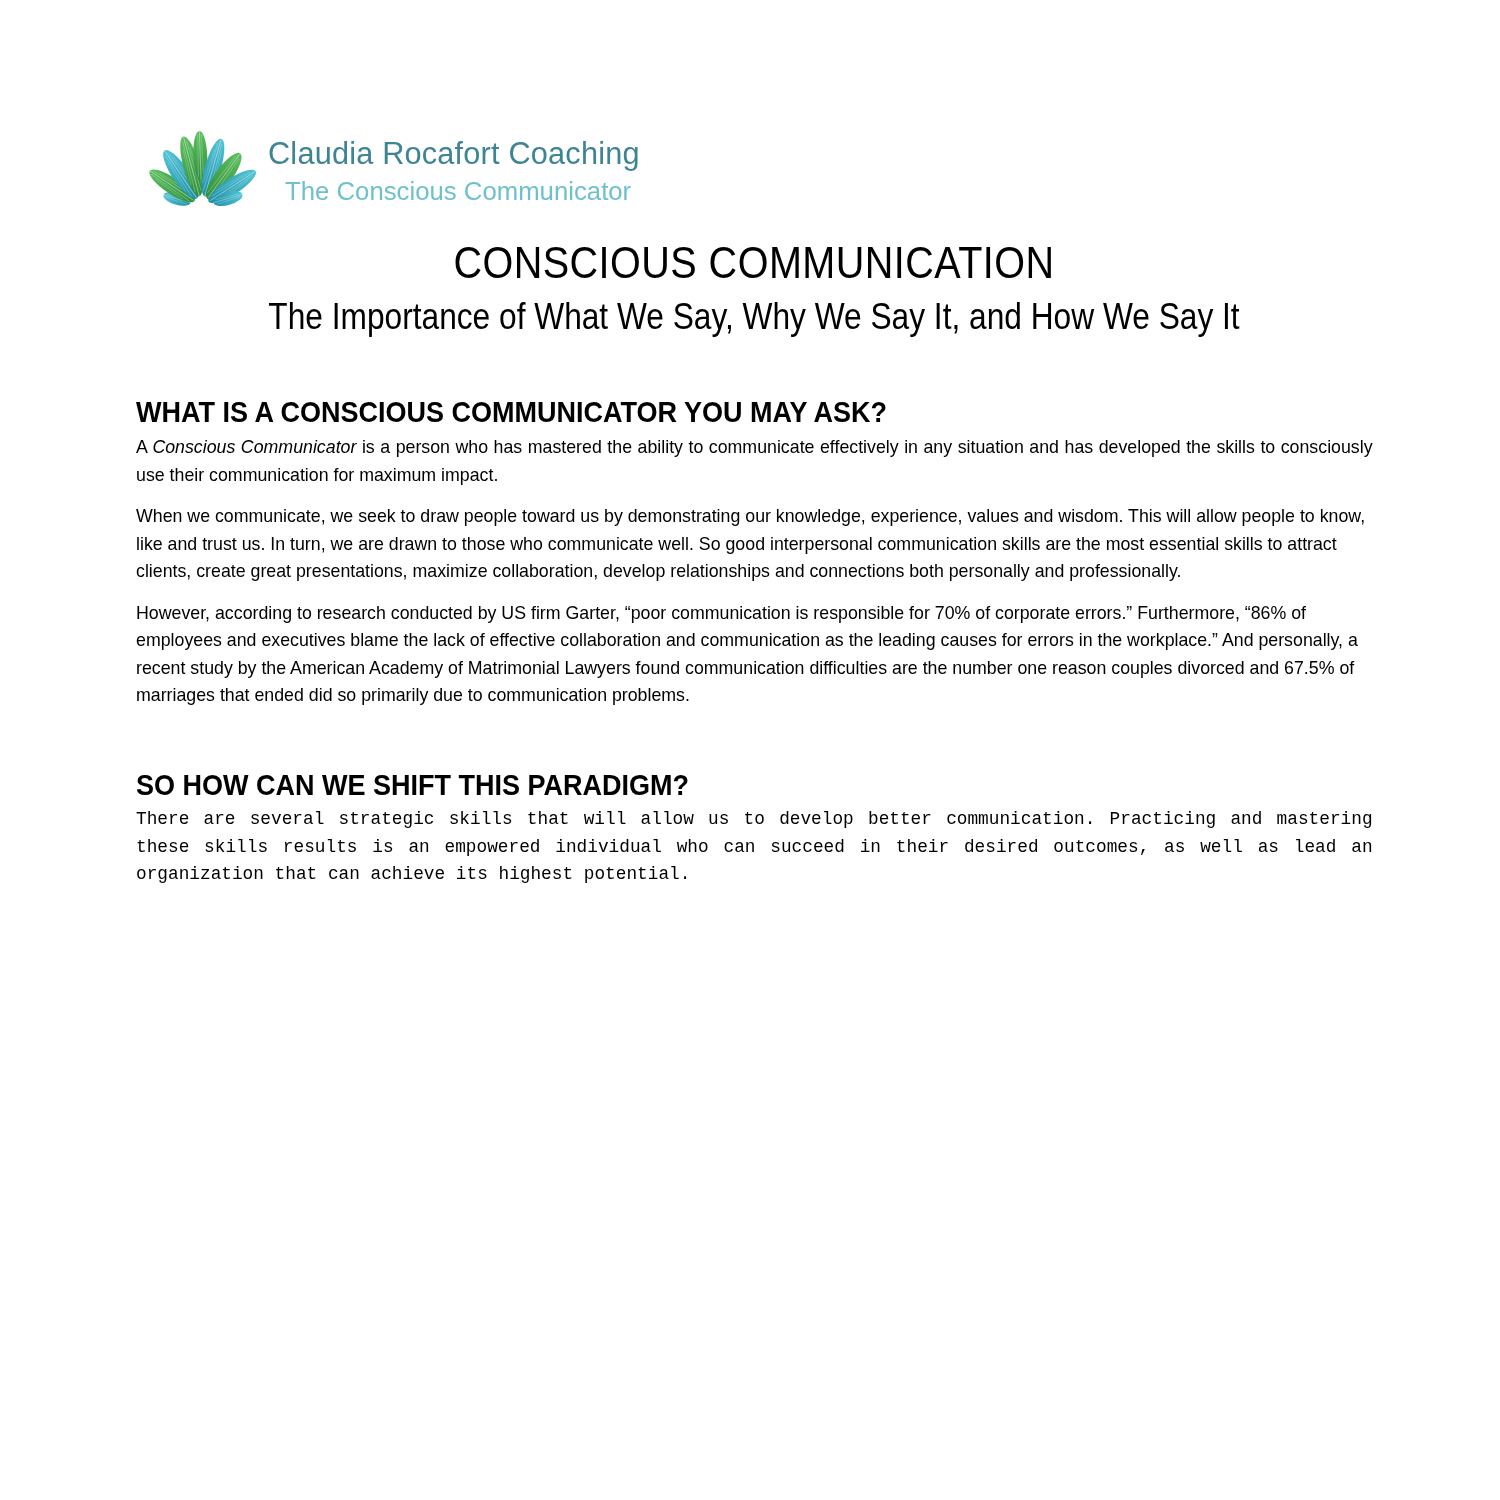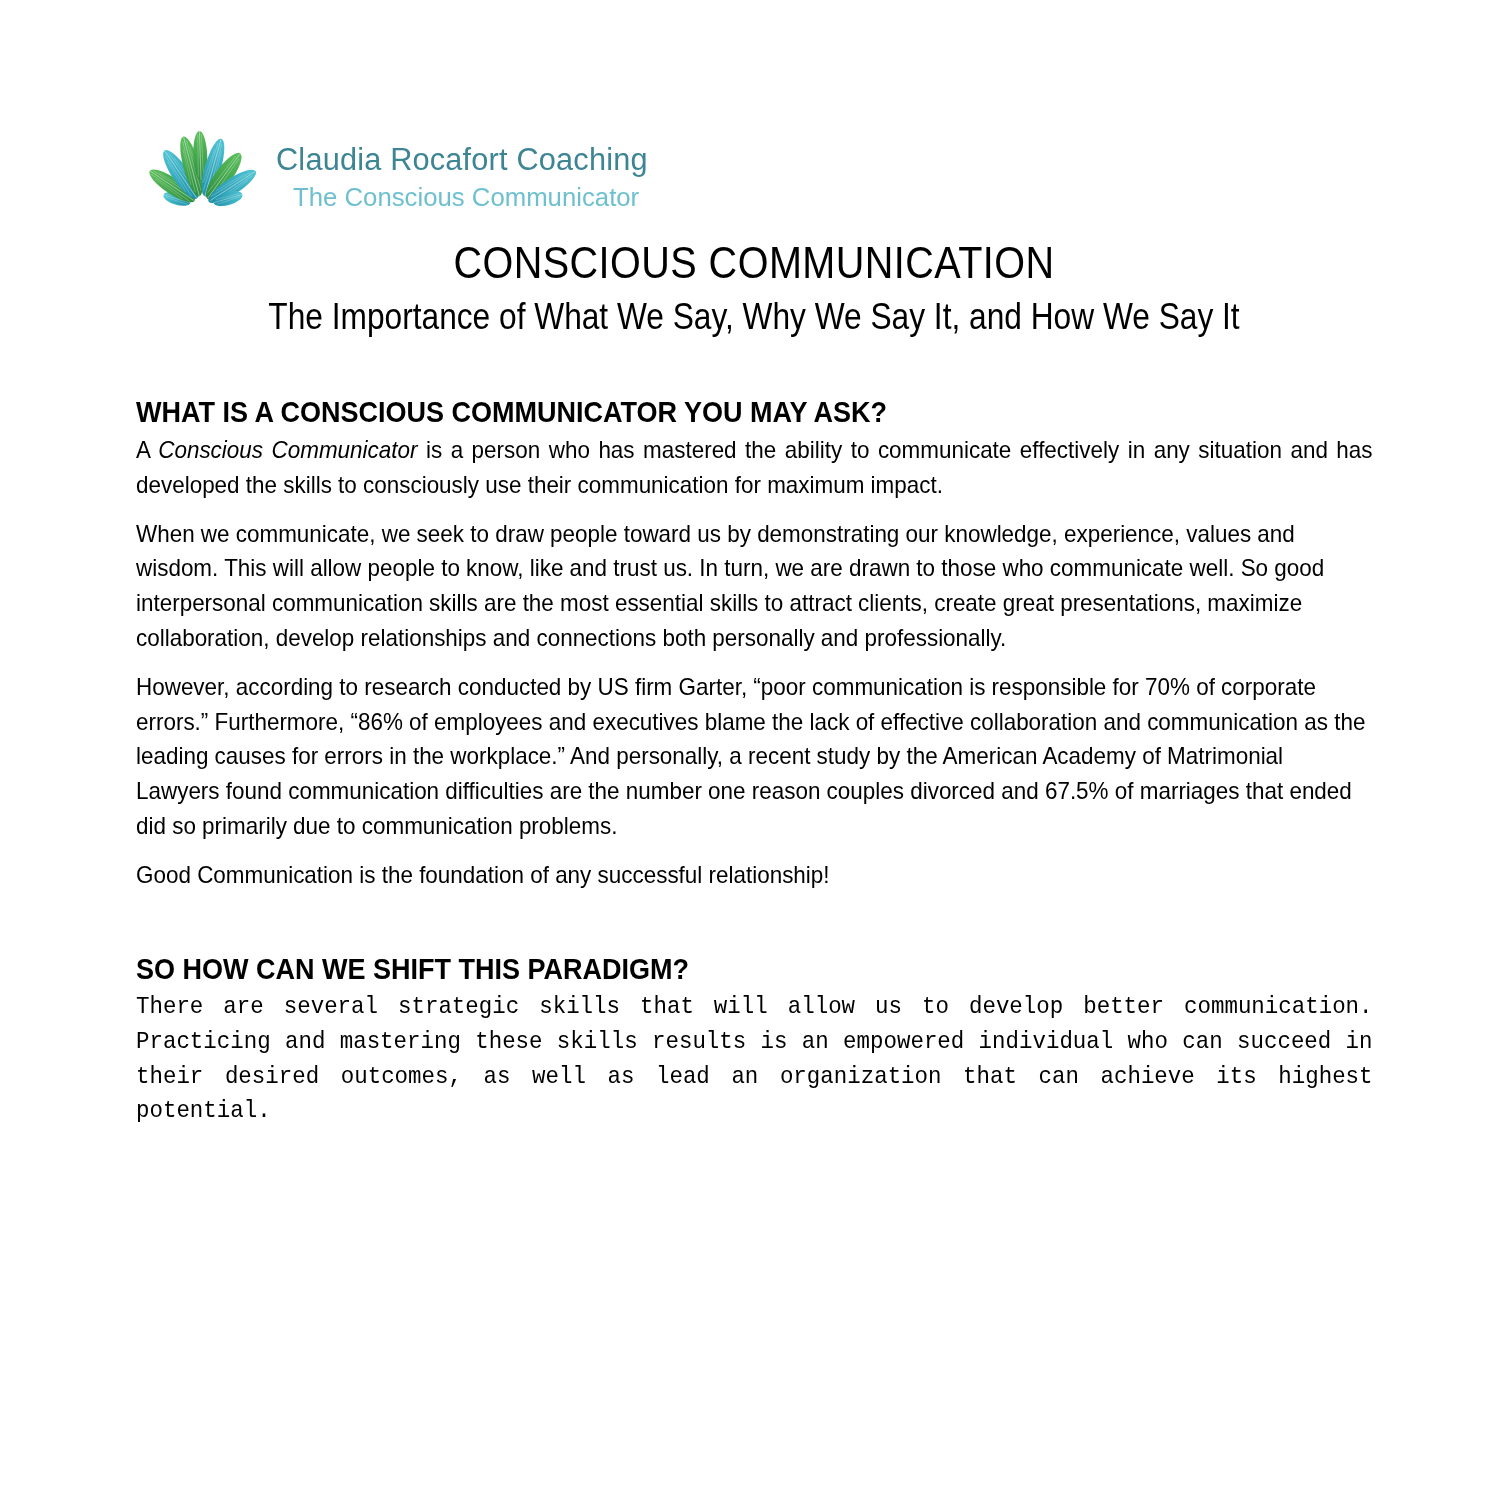--- a/index.html
+++ b/index.html
@@ -21,22 +21,22 @@
     height: 1500px;
     background: #ffffff;
   }
 
   
   .logo-block {
     position: absolute;
     left: 136px;
     top: 126px;
     display: flex;
-    align-items: flex-end;
-    gap: 8px;
+    align-items: center;
+    gap: 0;
   }
   .logo-mark {
     width: 132px;
     height: 84px;
     flex: 0 0 auto;
   }
   .logo-text {
     padding-top: 6px;
     line-height: 1.0;
   }
@@ -91,21 +91,21 @@
     font-weight: bold;
     font-size: 30px;
     line-height: 1.18;
     margin-top: 58px;
     transform: scaleX(0.90);
     transform-origin: left top;
     white-space: nowrap;
   }
 
   p.body {
-    font-size: 24px;
+    font-size: 19px;
     line-height: 1.45;
     margin: 0;
     text-align: left;
   }
   p.body.justify { text-align: justify; text-justify: inter-word; }
   p.body.gap { margin-top: 14px; }
   p.body.after-heading { margin-top: 4px; }
 
   .inner-scale {
     display: block;
@@ -236,23 +236,20 @@
     </p>
 
     <p class="body gap">
       <span class="inner-scale">When we communicate, we seek to draw people toward us by demonstrating our knowledge, experience, values and wisdom. This will allow people to know, like and trust us. In turn, we are drawn to those who communicate well.  So good interpersonal communication skills are the most essential skills to attract clients, create great presentations, maximize collaboration, develop relationships and connections both personally and professionally.</span>
     </p>
 
     <p class="body gap">
       <span class="inner-scale">However, according to research conducted by US firm Garter, “poor communication is responsible for 70% of corporate errors.” Furthermore, “86% of employees and executives blame the lack of effective collaboration and communication as the leading causes for errors in the workplace.”  And personally, a recent study by the American Academy of Matrimonial Lawyers found communication difficulties are the number one reason couples divorced and 67.5% of marriages that ended did so primarily due to communication problems.</span>
     </p>
 
-    <p class="body gap">
-      <span class="inner-scale">Good Communication is the foundation of any successful relationship!</span>
-    </p>
 
     <div class="section-heading">SO HOW CAN WE SHIFT THIS PARADIGM?</div>
 
     <p class="body justify after-heading clipped-line">
       <span class="inner-scale">There are several strategic skills that will allow us to develop better communication. Practicing and mastering these skills results is an empowered individual who can succeed in their desired outcomes, as well as lead an organization that can achieve its highest potential.</span>
     </p>
 
   </div>
 </div>
 

